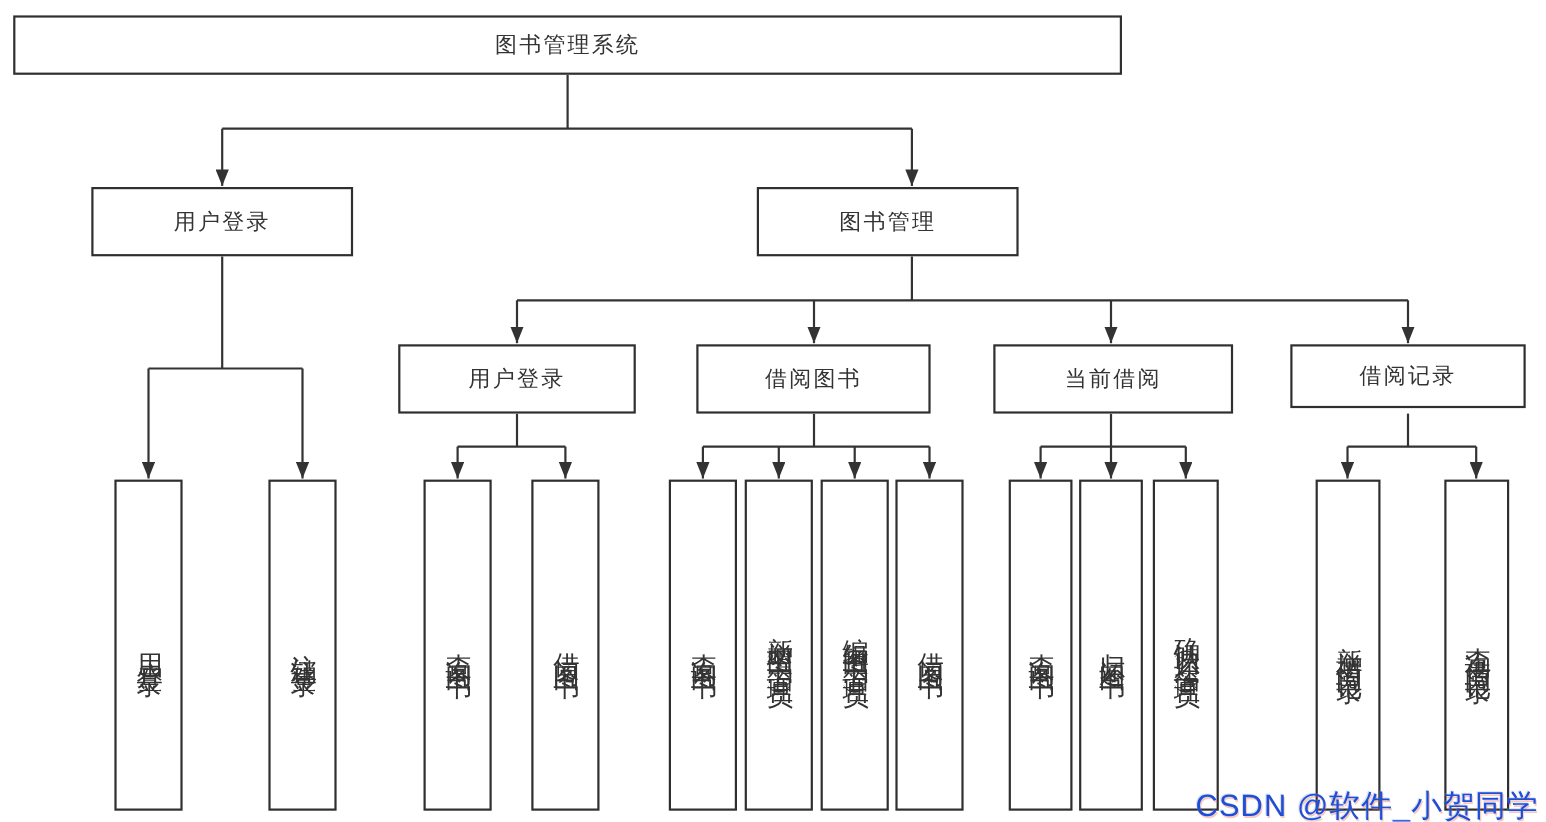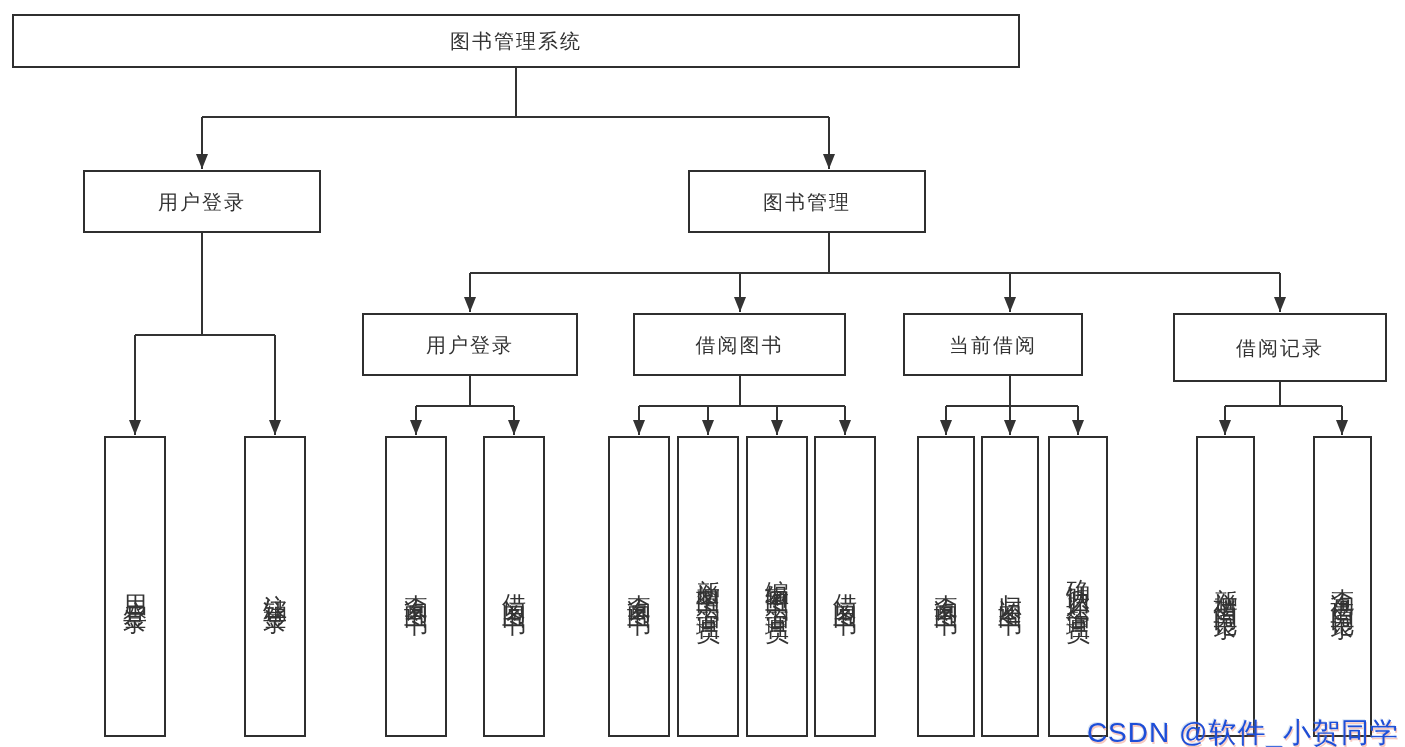--- a/index.html
+++ b/index.html
@@ -125,24 +125,24 @@
   <div class="node hnode" style="left:688px; top:170px; width:238px; height:63px">
     <span>图书管理</span>
   </div>
 
   <div class="node hnode" style="left:362px; top:313px; width:216px; height:63px">
     <span>用户登录</span>
   </div>
   <div class="node hnode" style="left:633px; top:313px; width:213px; height:63px">
     <span>借阅图书</span>
   </div>
-  <div class="node hnode" style="left:903px; top:313px; width:180px; height:63px">
+  <div class="node hnode" style="left:903px; top:313px; width:218px; height:63px">
     <span>当前借阅</span>
   </div>
-  <div class="node hnode" style="left:1173px; top:313px; width:214px; height:69px">
+  <div class="node hnode" style="left:1173px; top:313px; width:214px; height:58px">
     <span>借阅记录</span>
   </div>
 
   <div class="node vnode" style="left:104px; top:436px; width:62px; height:301px">
     <span>用户登录</span>
   </div>
   <div class="node vnode" style="left:244px; top:436px; width:62px; height:301px">
     <span>注销登录</span>
   </div>
 

